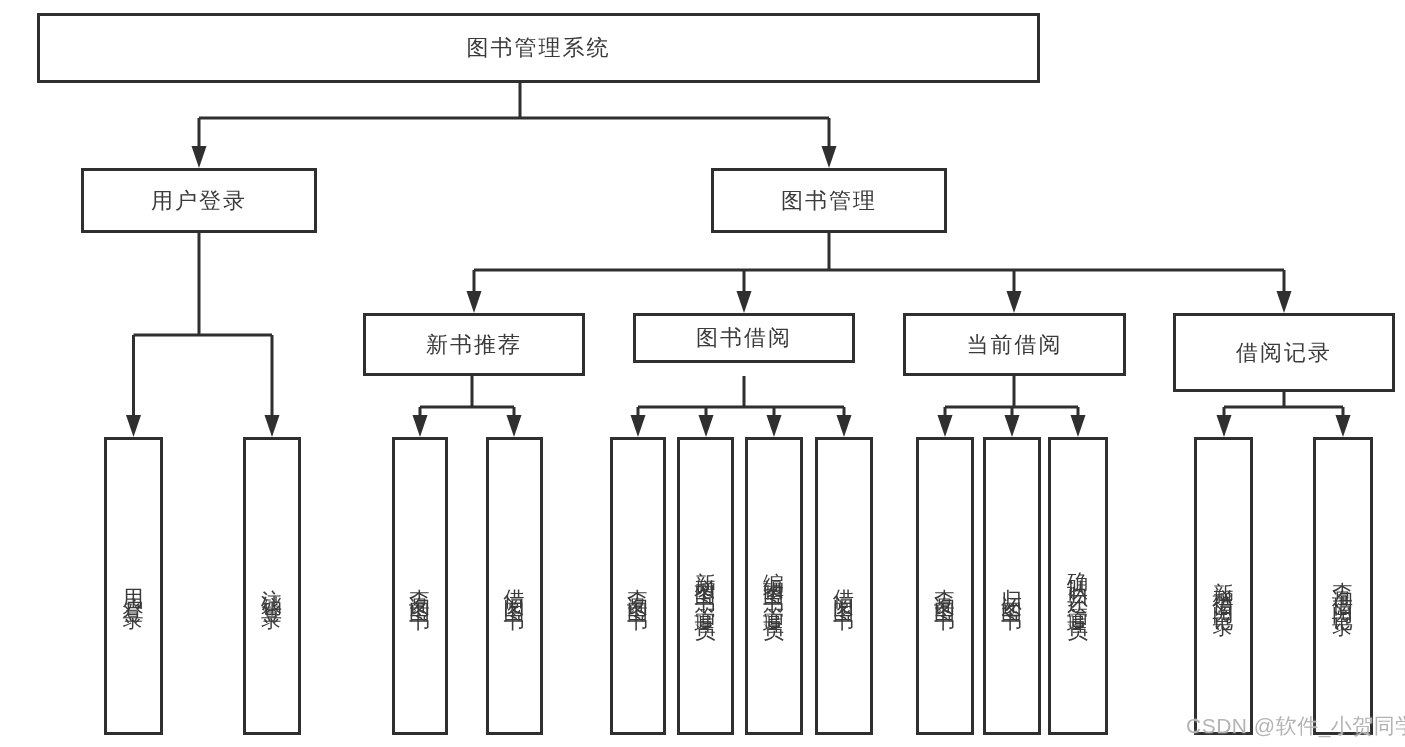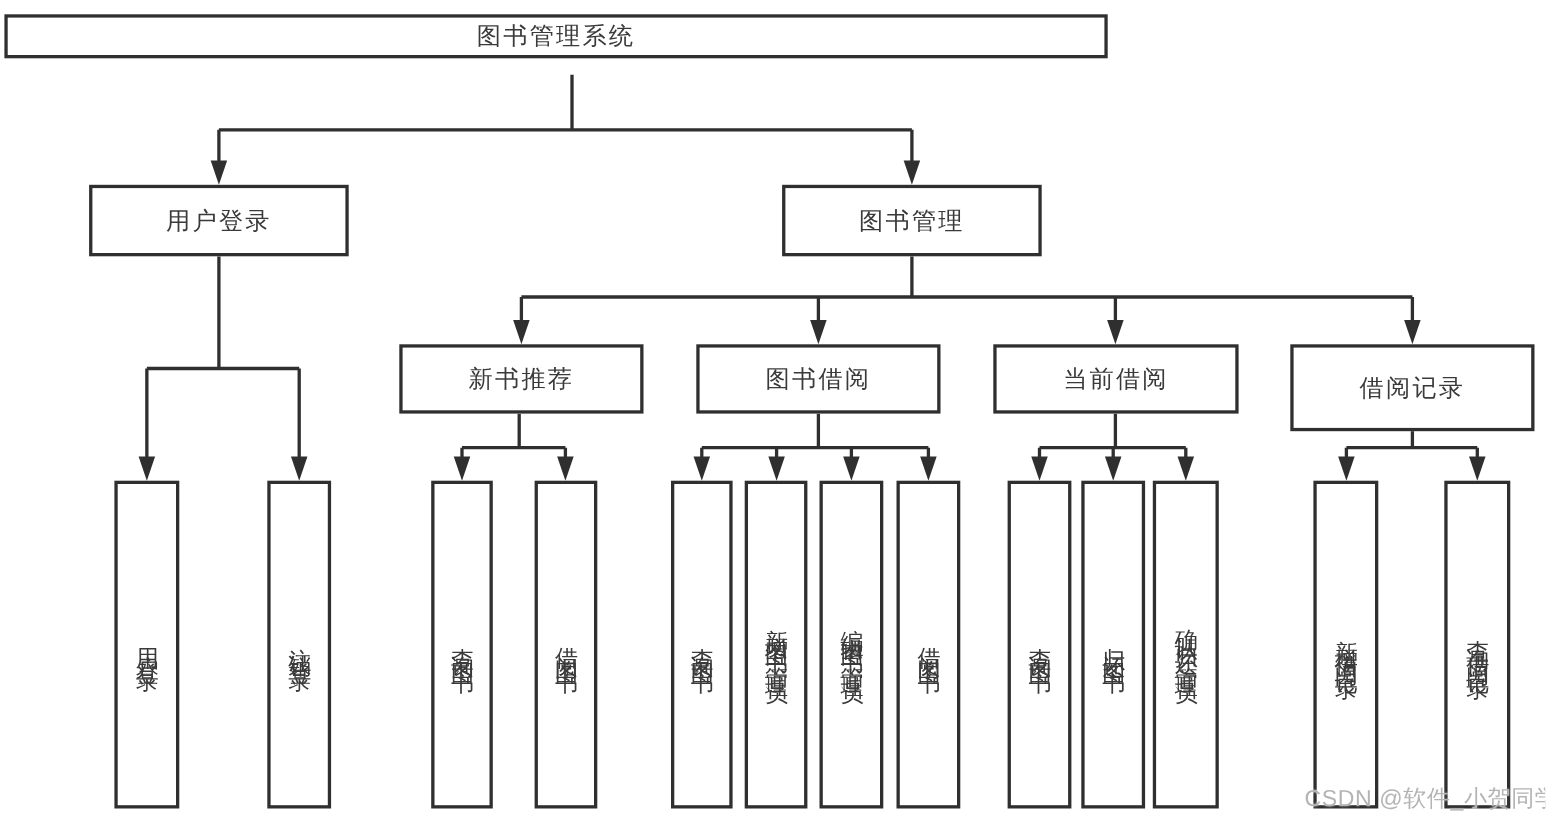--- a/index.html
+++ b/index.html
@@ -58,35 +58,35 @@
       <polygon points="766.5,415 781.5,415 774,437"></polygon>
       <polygon points="836.5,415 851.5,415 844,437"></polygon>
       <polygon points="937.5,415 952.5,415 945,437"></polygon>
       <polygon points="1004.5,415 1019.5,415 1012,437"></polygon>
       <polygon points="1070.5,415 1085.5,415 1078,437"></polygon>
       <polygon points="1216.5,415 1231.5,415 1224,437"></polygon>
       <polygon points="1335.5,415 1350.5,415 1343,437"></polygon>
     </g>
   </svg>
 
-  <div class="node" style="left:4px;top:13px;width:1003px;height:40px;">
+  <div class="node" style="left:37px;top:13px;width:1003px;height:70px;">
     <span class="hlabel">图书管理系统</span>
   </div>
 
   <div class="node" style="left:81px;top:168px;width:236px;height:65px;">
     <span class="hlabel">用户登录</span>
   </div>
   <div class="node" style="left:363px;top:313px;width:222px;height:63px;">
     <span class="hlabel">新书推荐</span>
   </div>
 
   <div class="node" style="left:711px;top:168px;width:236px;height:65px;">
     <span class="hlabel">图书管理</span>
   </div>
-  <div class="node" style="left:633px;top:313px;width:222px;height:63px;text-align:center;">
+  <div class="node" style="left:633px;top:313px;width:222px;height:50px;text-align:center;">
     <span class="hlabel">图书借阅</span>
   </div>
   <div class="node" style="left:903px;top:313px;width:223px;height:63px;">
     <span class="hlabel">当前借阅</span>
   </div>
   <div class="node" style="left:1173px;top:313px;width:222px;height:79px;">
     <span class="hlabel">借阅记录</span>
   </div>
 
   <div class="leaf" style="left:104px;top:437px;width:59px;height:298px;">

